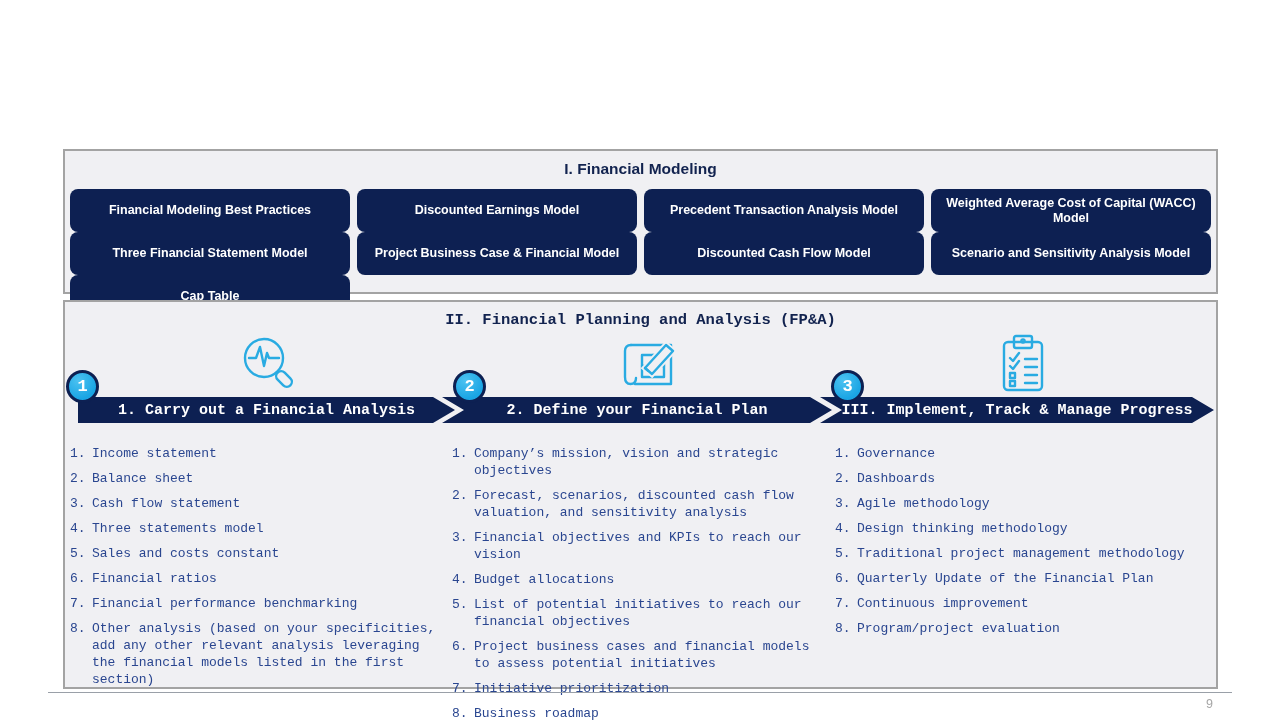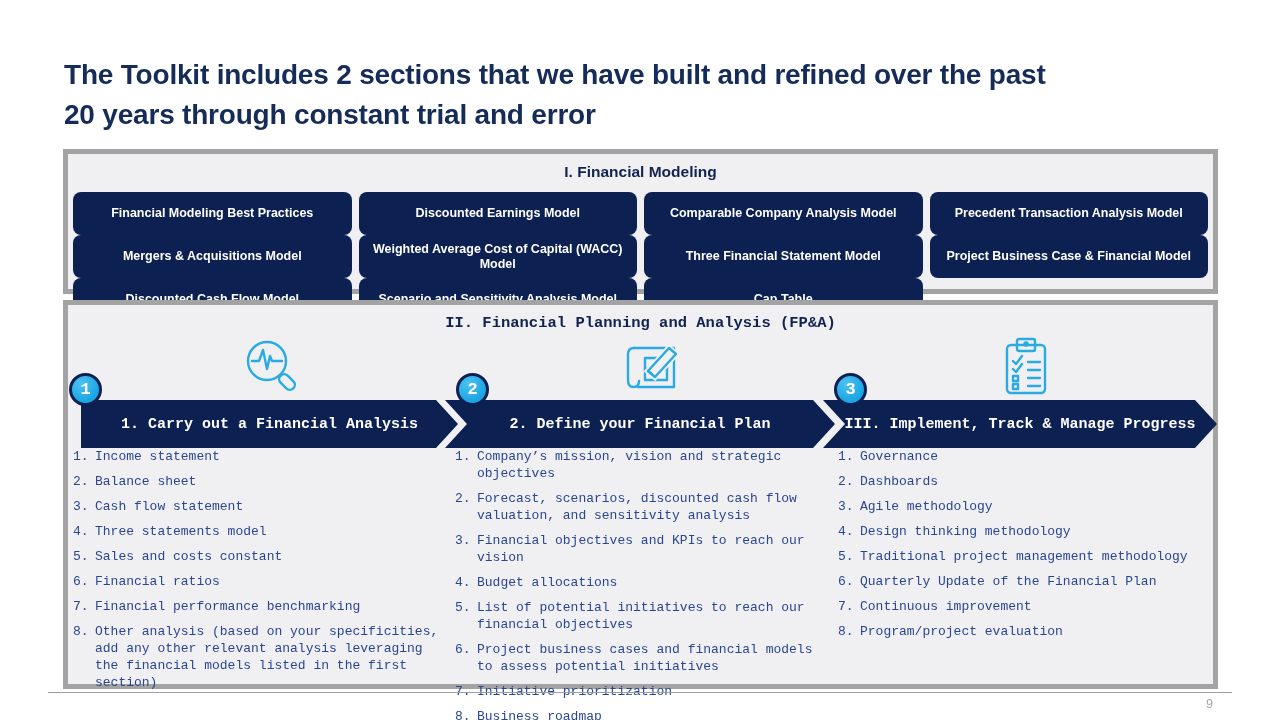--- a/index.html
+++ b/index.html
@@ -9,21 +9,21 @@
   }
   .title {
     position:absolute; left:64px; top:55px; margin:0;
     color:#152c58; font-size:28px; line-height:40px; font-weight:bold;
     letter-spacing:-0.2px;
   }
   .title span { display:block; white-space:nowrap; }
 
   .panel {
     position:absolute; left:63px; width:1155px; box-sizing:border-box;
-    background:#f0f0f3; border:5px solid #a3a3a3; border-radius:0;
+    background:#f0f0f3; border:2px solid #a3a3a3; border-radius:0;
   }
   .panel-1 { top:149px; height:145px; }
   .panel-2 { top:300px; height:389px;font-family:Liberation Mono, monospace; }
   .panel-title {
     position:absolute; left:0; right:0; top:9px; text-align:center;
     color:#12234f; font-size:15.5px; font-weight:bold;
   }
 
   .btn-grid {
     position:absolute; left:5px; right:5px; top:38px;
@@ -32,21 +32,21 @@
   .navy-btn {
     height:43px; background:#0d2052; color:#ffffff; border-radius:8px;
     font-size:12.5px; font-weight:bold; line-height:15px; text-align:center;
     display:flex; align-items:center; justify-content:center;
     padding:2px 8px; box-sizing:border-box; border:none; cursor:pointer;
   }
 
   .flow-icon { position:absolute; }
 
   .banner {
-    position:absolute; top:95px; height:48px; background:#0d2052;
+    position:absolute; top:95px; height:26px; background:#0d2052;
     color:#ffffff; font-size:15px; font-weight:bold;
     display:flex; align-items:center; justify-content:center;
   }
   .banner-1 { left:13px;  width:377px;
     clip-path:polygon(0 0, calc(100% - 22px) 0, 100% 50%, calc(100% - 22px) 100%, 0 100%); }
   .banner-2 { left:377px; width:390px;
     clip-path:polygon(0 0, calc(100% - 22px) 0, 100% 50%, calc(100% - 22px) 100%, 0 100%, 22px 50%); }
   .banner-3 { left:755px; width:394px;
     clip-path:polygon(0 0, calc(100% - 22px) 0, 100% 50%, calc(100% - 22px) 100%, 0 100%, 22px 50%); }
 
@@ -74,33 +74,27 @@
   .footer-page    { position:absolute; left:1206px; top:697px; color:#a6a6a6; font-size:12.5px; }
 
   svg .st { fill:none; stroke:#29abe2; stroke-width:2.4; stroke-linecap:round; stroke-linejoin:round; }
   svg .buf { fill:#f0f0f3; stroke:#f0f0f3; stroke-width:6; }
 </style>
 </head>
 <body>
 
 <div class="slide">
 
-  <h1 class="title">
-    <span>The Toolkit includes 2 sections that we have built and refined over the past</span>
-    <span>20 years through constant trial and error</span>
-  </h1>
 
   <section class="panel panel-1">
     <div class="panel-title">I. Financial Modeling</div>
     <div class="btn-grid">
       <button class="navy-btn">Financial Modeling Best Practices</button>
       <button class="navy-btn">Discounted Earnings Model</button>
-      <button class="navy-btn">Comparable Company Analysis Model</button>
       <button class="navy-btn">Precedent Transaction Analysis Model</button>
-      <button class="navy-btn">Mergers &amp; Acquisitions Model</button>
       <button class="navy-btn">Weighted Average Cost of Capital (WACC) Model</button>
       <button class="navy-btn">Three Financial Statement Model</button>
       <button class="navy-btn">Project Business Case &amp; Financial Model</button>
       <button class="navy-btn">Discounted Cash Flow Model</button>
       <button class="navy-btn">Scenario and Sensitivity Analysis Model</button>
       <button class="navy-btn">Cap Table</button>
     </div>
   </section>
 
   <section class="panel panel-2">

